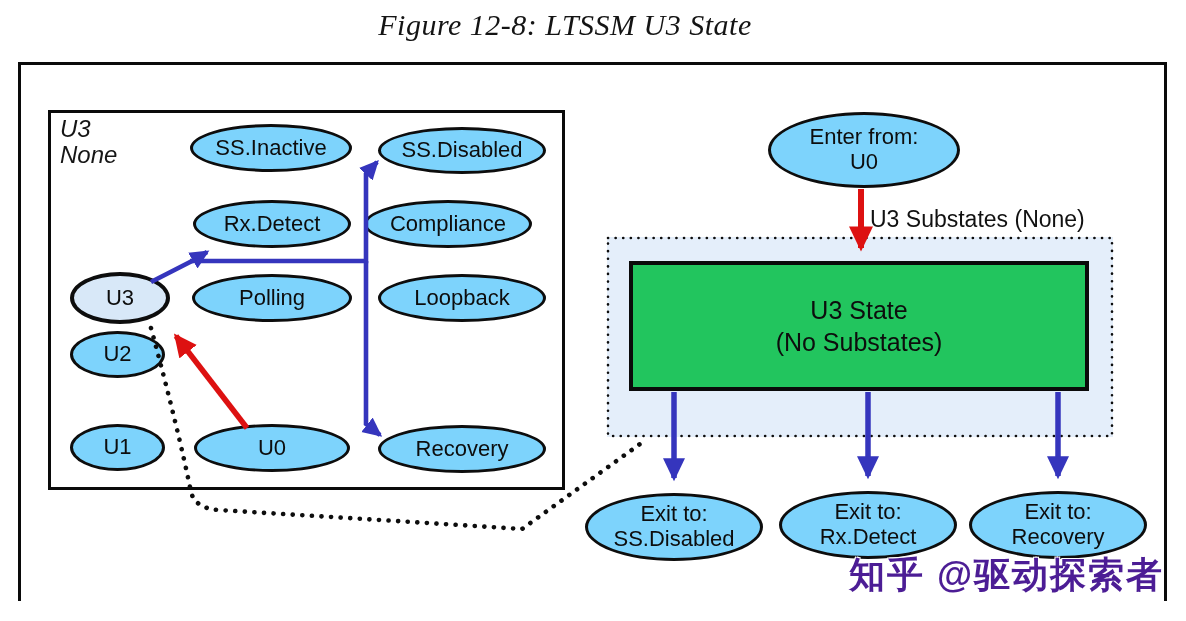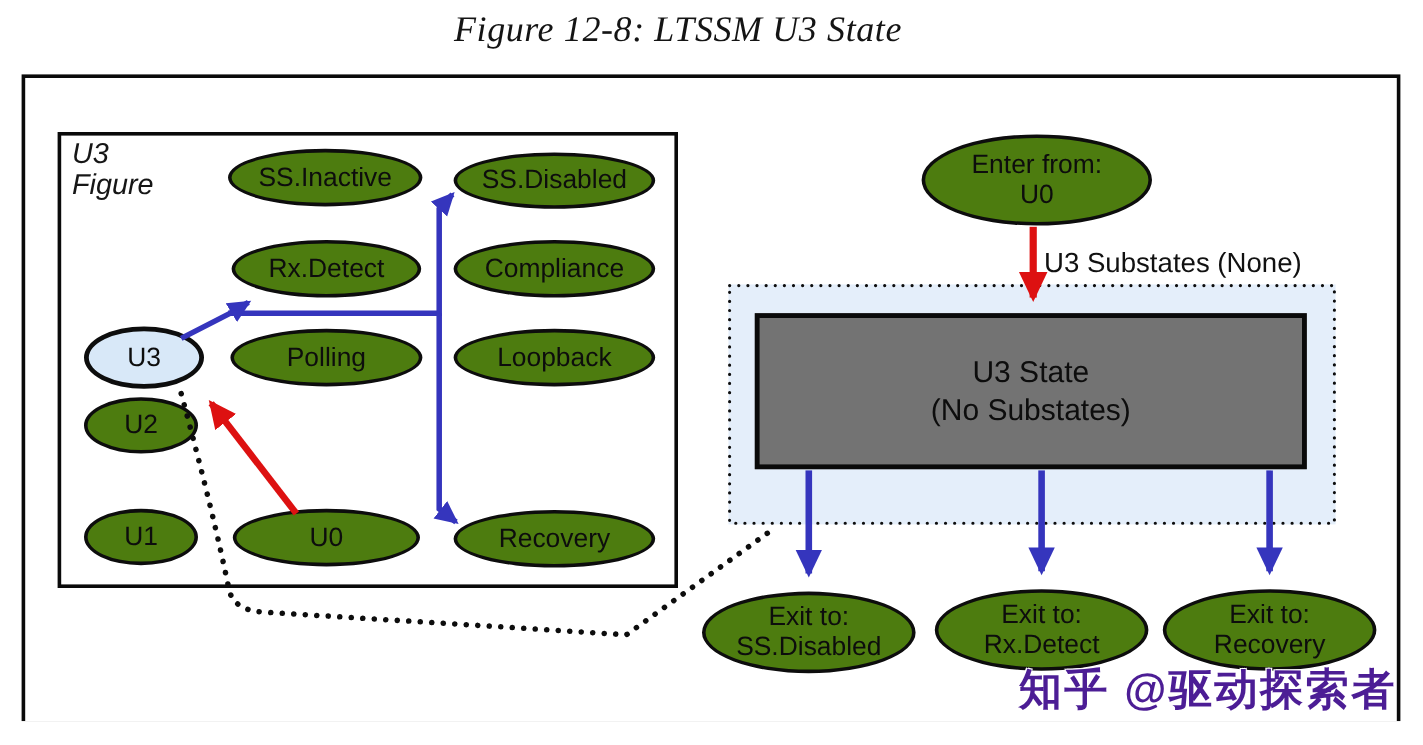--- a/index.html
+++ b/index.html
@@ -20,33 +20,33 @@
   .left-box{
     position:absolute;left:48px;top:110px;width:511px;height:374px;
     border:3px solid #0a0a0a;background:#ffffff;z-index:2;
   }
   .left-box-label{
     position:absolute;left:60px;top:116px;z-index:3;
     font-style:italic;font-size:24px;line-height:1.1;color:#161616;
   }
   .oval{
     position:absolute;z-index:3;border-radius:50%;
-    background:#4d7c0f;border:3px solid #0d0d0d;
+    background:#7dd3fc;border:3px solid #0d0d0d;
     display:flex;flex-direction:column;align-items:center;justify-content:center;
     font-size:22px;line-height:1.12;text-align:center;color:#0d0d0d;
     box-sizing:border-box;
   }
   .oval.highlight{background:#d8e8f8;border-width:4px;}
   .substates-box{
     position:absolute;left:607px;top:237px;width:506px;height:200px;
     background:#e4eefa;z-index:2;
   }
   .state-rect{
     position:absolute;left:629px;top:261px;width:460px;height:130px;
-    background:#737373;border:4px solid #0a0a0a;z-index:3;box-sizing:border-box;
+    background:#22c55e;border:4px solid #0a0a0a;z-index:3;box-sizing:border-box;
     display:flex;flex-direction:column;align-items:center;justify-content:center;
     font-size:25px;line-height:1.3;text-align:center;color:#0d0d0d;
   }
   .substates-label{
     position:absolute;left:870px;top:206px;width:245px;
     font-size:23px;color:#111;z-index:3;
   }
   .overlay{
     position:absolute;left:0;top:0;width:1186px;height:621px;
     z-index:5;pointer-events:none;
@@ -64,27 +64,27 @@
 
 <div class="canvas">
 
   <div class="figure-title">Figure 12-8: LTSSM U3 State</div>
 
   <div class="outer-frame"></div>
 
   <div class="left-box"></div>
   <div class="left-box-label">
     <div>U3</div>
-    <div>Figure</div>
+    <div>None</div>
   </div>
 
   <div class="oval" style="left:190px;top:124px;width:162px;height:48px">SS.Inactive</div>
   <div class="oval" style="left:378px;top:127px;width:168px;height:47px">SS.Disabled</div>
   <div class="oval" style="left:193px;top:200px;width:158px;height:48px">Rx.Detect</div>
-  <div class="oval" style="left:378px;top:200px;width:168px;height:48px">Compliance</div>
+  <div class="oval" style="left:364px;top:200px;width:168px;height:48px">Compliance</div>
   <div class="oval highlight" style="left:70px;top:272px;width:100px;height:52px">U3</div>
   <div class="oval" style="left:378px;top:274px;width:168px;height:48px">Loopback</div>
   <div class="oval" style="left:192px;top:274px;width:160px;height:48px">Polling</div>
   <div class="oval" style="left:70px;top:331px;width:95px;height:47px">U2</div>
   <div class="oval" style="left:70px;top:424px;width:95px;height:47px">U1</div>
   <div class="oval" style="left:194px;top:424px;width:156px;height:48px">U0</div>
   <div class="oval" style="left:378px;top:425px;width:168px;height:48px">Recovery</div>
 
   <div class="oval" style="left:768px;top:112px;width:192px;height:76px">
     <span>Enter from:</span>

